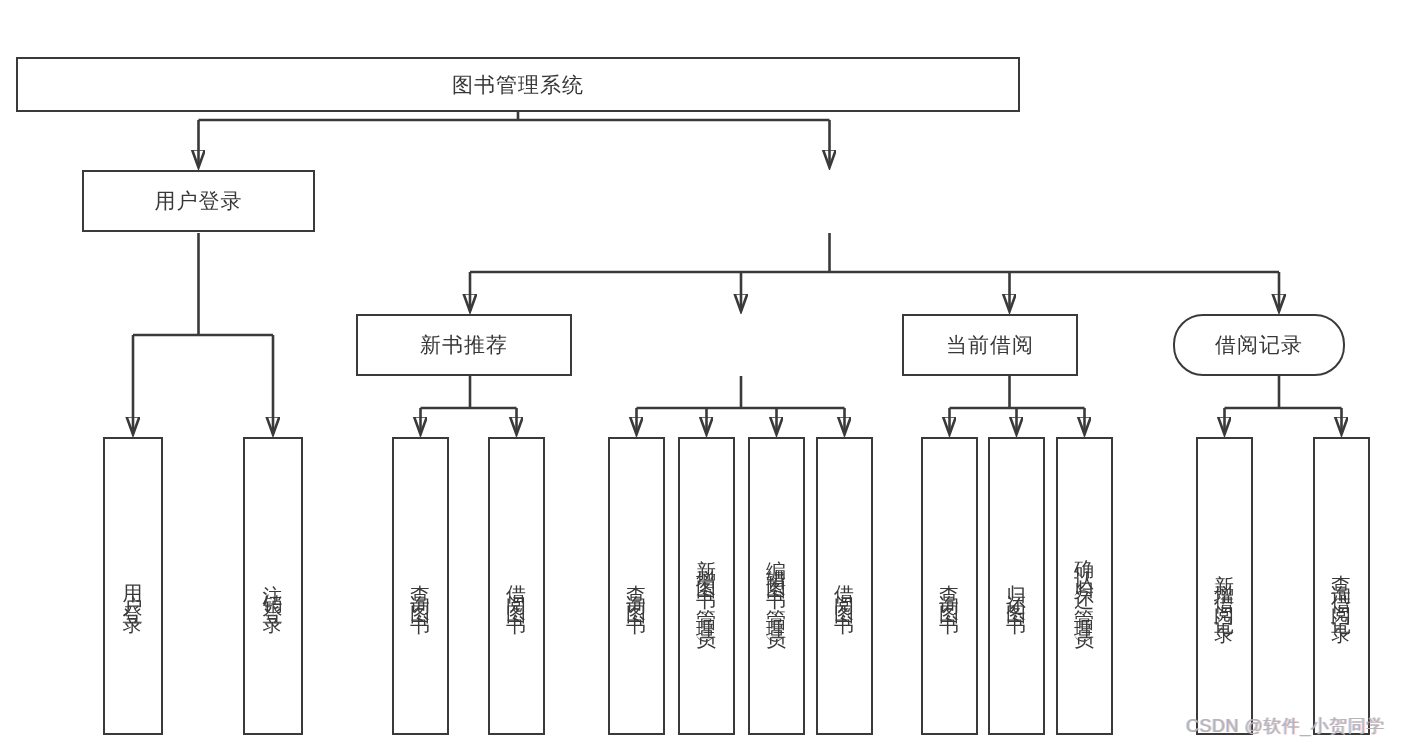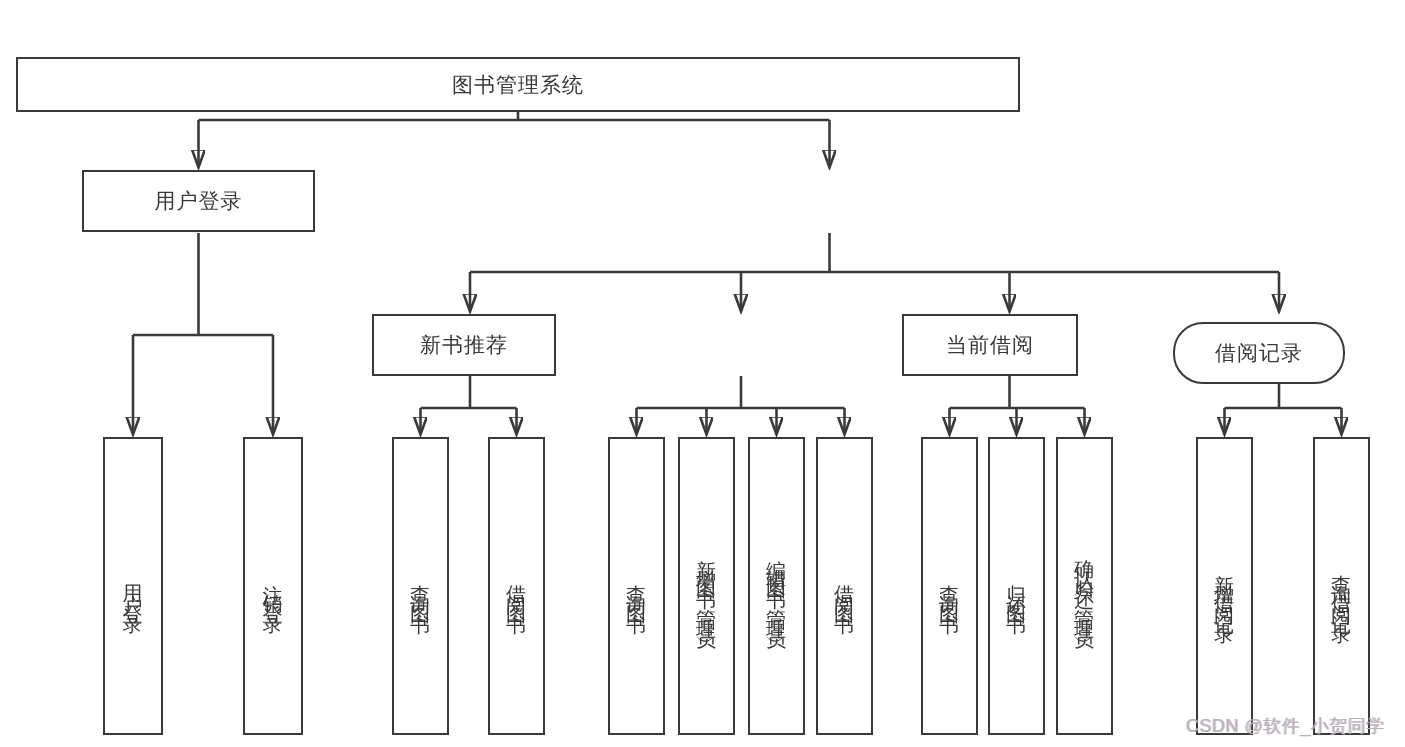--- a/index.html
+++ b/index.html
@@ -116,23 +116,23 @@
     <path d="M1279,376 V408"></path>
     <path d="M1224.5,408 H1341.5"></path>
     <path d="M1224.5,408 V434" marker-end="url(#ah)"></path>
     <path d="M1341.5,408 V434" marker-end="url(#ah)"></path>
   </svg>
 
   <div class="node root">图书管理系统</div>
 
   <div class="node h" style="left:82px; top:170px; width:233px;">用户登录</div>
 
-  <div class="node h" style="left:372px; top:314px; width:184px;">新书推荐</div>
+  <div class="node h" style="left:356px; top:314px; width:216px;">新书推荐</div>
   <div class="node h" style="left:902px; top:314px; width:176px;">当前借阅</div>
-  <div class="node h" style="left:1173px; top:322px; width:172px;border-radius:30px;">借阅记录</div>
+  <div class="node h" style="left:1173px; top:314px; width:172px;border-radius:30px;">借阅记录</div>
 
   <div class="node leaf" style="left:103px; width:60px;">用户登录</div>
   <div class="node leaf" style="left:243px; width:60px;">注销登录</div>
 
   <div class="node leaf" style="left:392px; width:57px;">查询图书</div>
   <div class="node leaf" style="left:488px; width:57px;">借阅图书</div>
 
   <div class="node leaf" style="left:608px; width:57px;">查询图书</div>
   <div class="node leaf" style="left:678px; width:57px;">新增图书（管理员）</div>
   <div class="node leaf" style="left:748px; width:57px;">编辑图书（管理员）</div>

